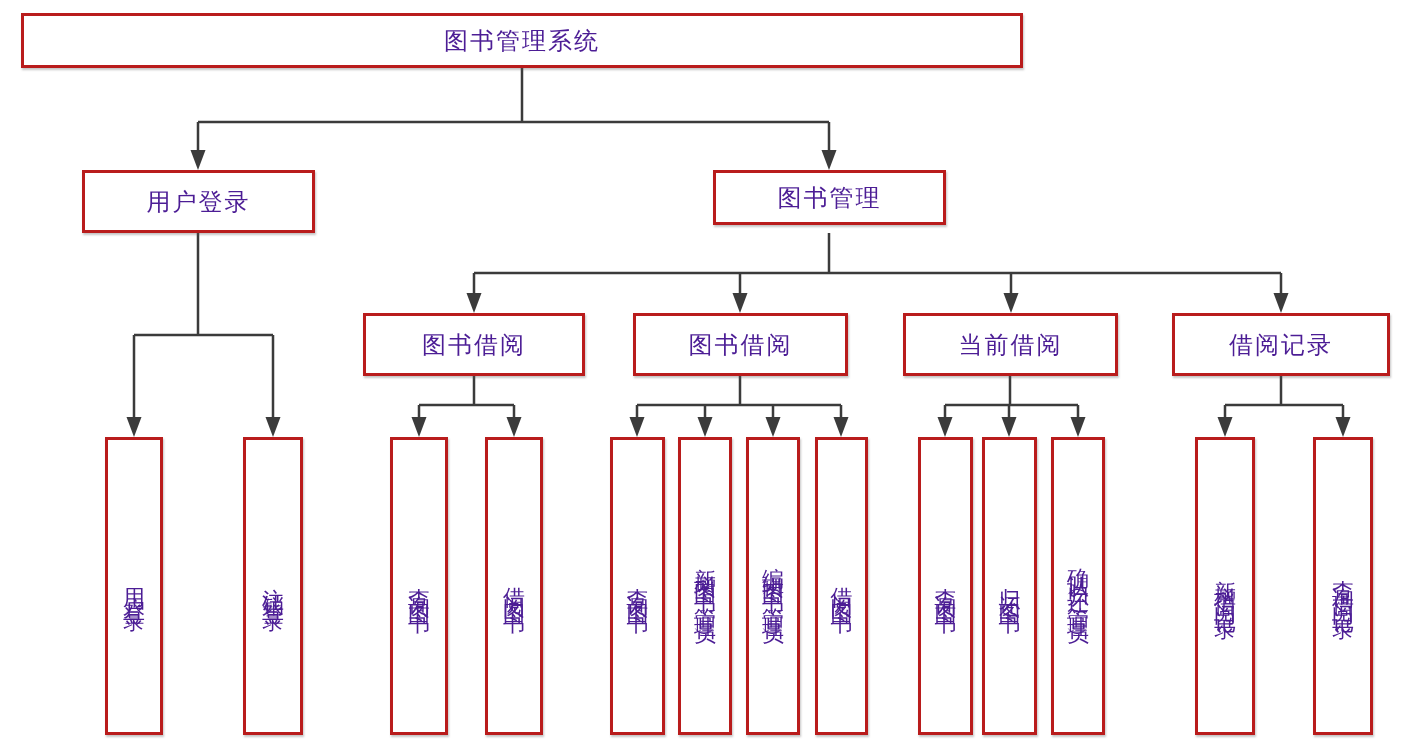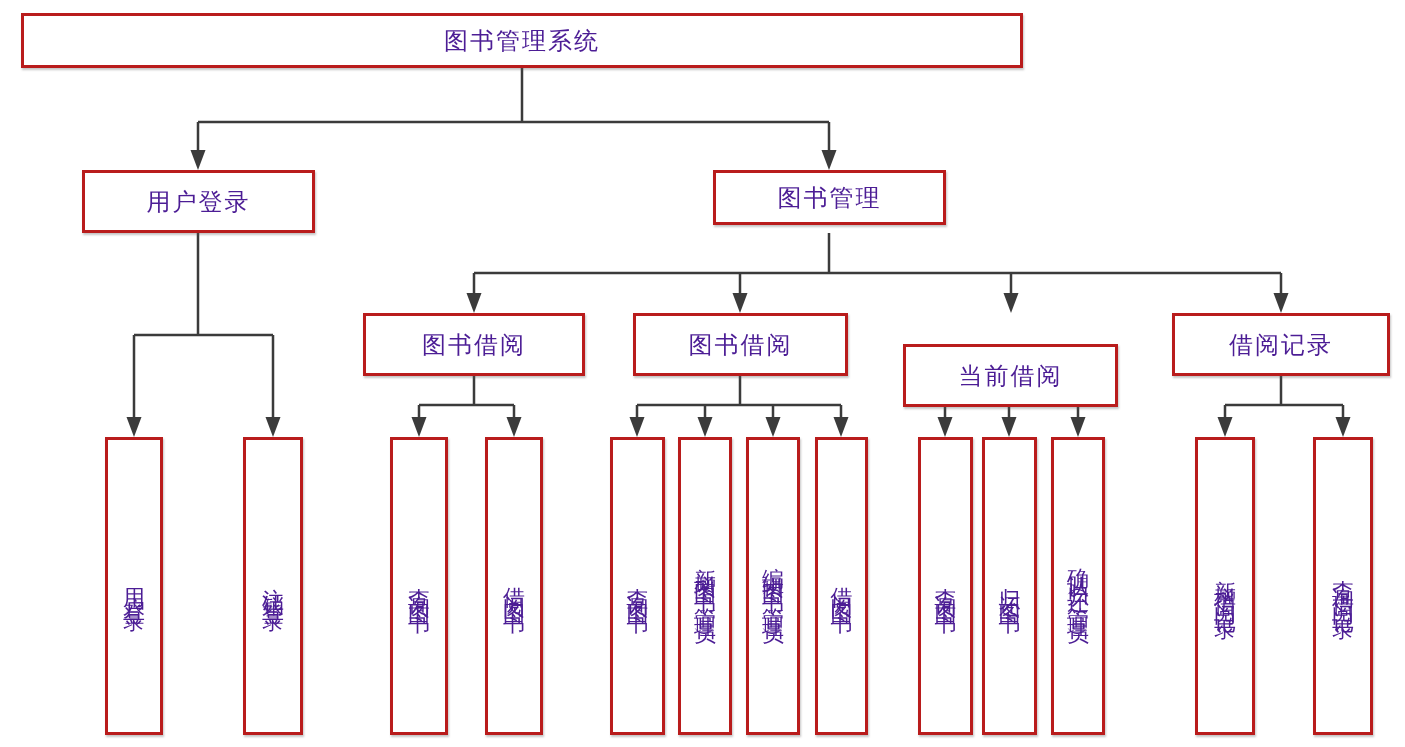--- a/index.html
+++ b/index.html
@@ -92,21 +92,21 @@
     </g>
   </svg>
 
   <div class="node hbox" style="left:21px; top:13px; width:1002px; height:55px;">图书管理系统</div>
 
   <div class="node hbox" style="left:82px; top:170px; width:233px; height:63px;">用户登录</div>
   <div class="node hbox" style="left:713px; top:170px; width:233px; height:55px;font-family:Liberation Mono, monospace;">图书管理</div>
 
   <div class="node hbox" style="left:363px; top:313px; width:222px; height:63px;">图书借阅</div>
   <div class="node hbox" style="left:633px; top:313px; width:215px; height:63px;">图书借阅</div>
-  <div class="node hbox" style="left:903px; top:313px; width:215px; height:63px;margin-top:31px;">当前借阅</div>
+  <div class="node hbox" style="left:903px; top:313px; width:215px; height:63px;">当前借阅</div>
   <div class="node hbox" style="left:1172px; top:313px; width:218px; height:63px;">借阅记录</div>
 
   <div class="node vbox" style="left:105px; top:437px; width:58px; height:298px;">用户登录</div>
   <div class="node vbox" style="left:243px; top:437px; width:60px; height:298px;">注销登录</div>
 
   <div class="node vbox" style="left:390px; top:437px; width:58px; height:298px;">查询图书</div>
   <div class="node vbox" style="left:485px; top:437px; width:58px; height:298px;">借阅图书</div>
 
   <div class="node vbox" style="left:610px; top:437px; width:55px; height:298px;">查询图书</div>
   <div class="node vbox" style="left:678px; top:437px; width:54px; height:298px;">新增图书（管理员）</div>

